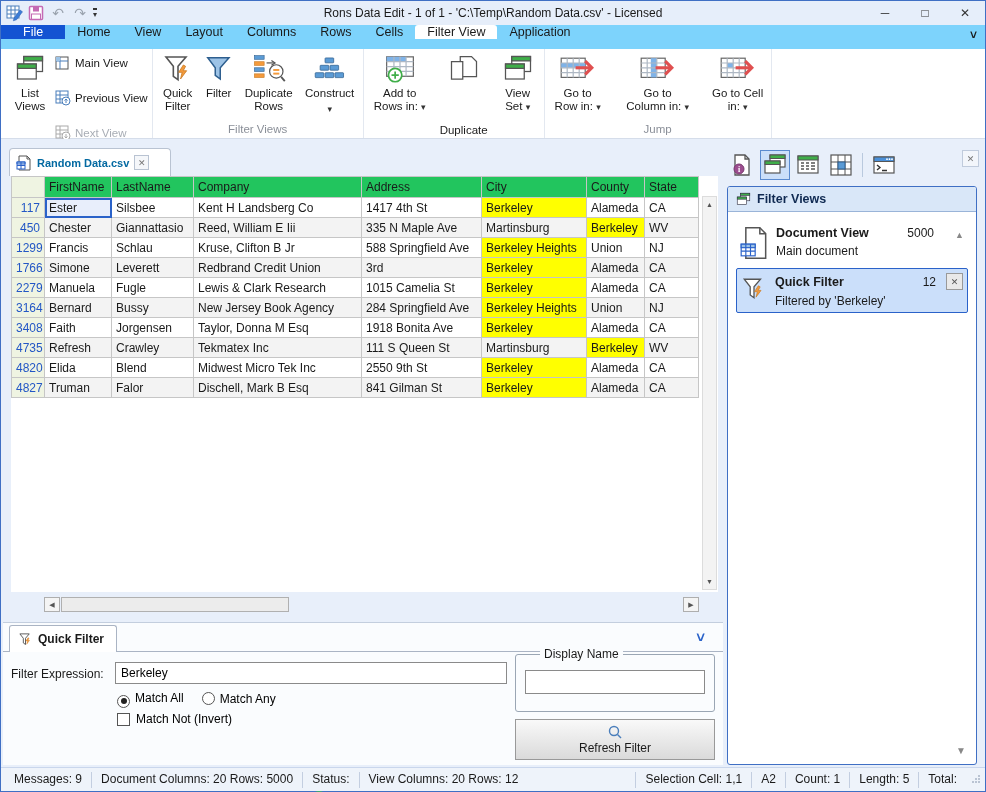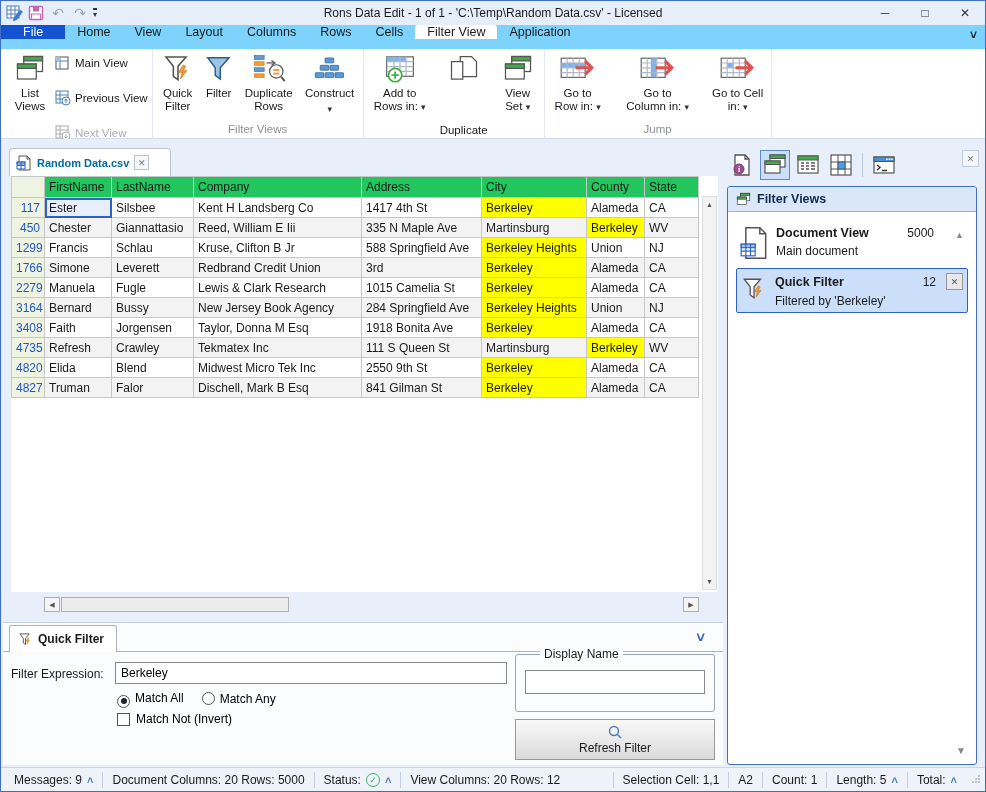--- a/index.html
+++ b/index.html
@@ -121,21 +121,21 @@
   .rp-item .sub { font-size:12px; color:#1a1a1a; margin-top:4px; }
   .rp-item .expander { position:absolute; right:4px; top:8px; color:#888; font-size:9px; }
   .rp-item.sel { background:#cbdffa; border:1px solid #2a62c9; border-radius:2px; margin-top:4px; }
   .rp-item .item-close { width:17px; height:17px; border:1px solid #999; background:#e9e9e9; color:#555;
               font-size:9px; display:flex; align-items:center; justify-content:center; margin-left:6px; }
   .rp-bottom-chevron { position:absolute; right:10px; bottom:8px; color:#888; font-size:10px; }
 
   
   .statusbar { height:24px; flex:0 0 24px; background:#eef3fa; border-top:1px solid #c9d6ec;
                display:flex; align-items:center; font-size:12px; color:#1a1a1a; padding:0 4px; }
-  .seg { display:flex; align-items:center; gap:5px; padding:0 9px; height:16px; }
+  .seg { display:flex; align-items:flex-start; gap:5px; padding:0 9px; height:16px;flex-direction:column; }
   .seg.bR { border-right:1px solid #c3cee0; }
   .seg.bL { border-left:1px solid #c3cee0; }
   .chev { color:#4a7ebb; font-size:11px; font-weight:bold; }
   .okcheck { width:14px; height:14px; border:1.5px solid #3db06a; border-radius:50%; color:#3db06a;
              font-size:9px; display:flex; align-items:center; justify-content:center; }
   .spacer { flex:1; }
   .grip { margin-left:4px; }
 </style>
 </head>
 <body>

